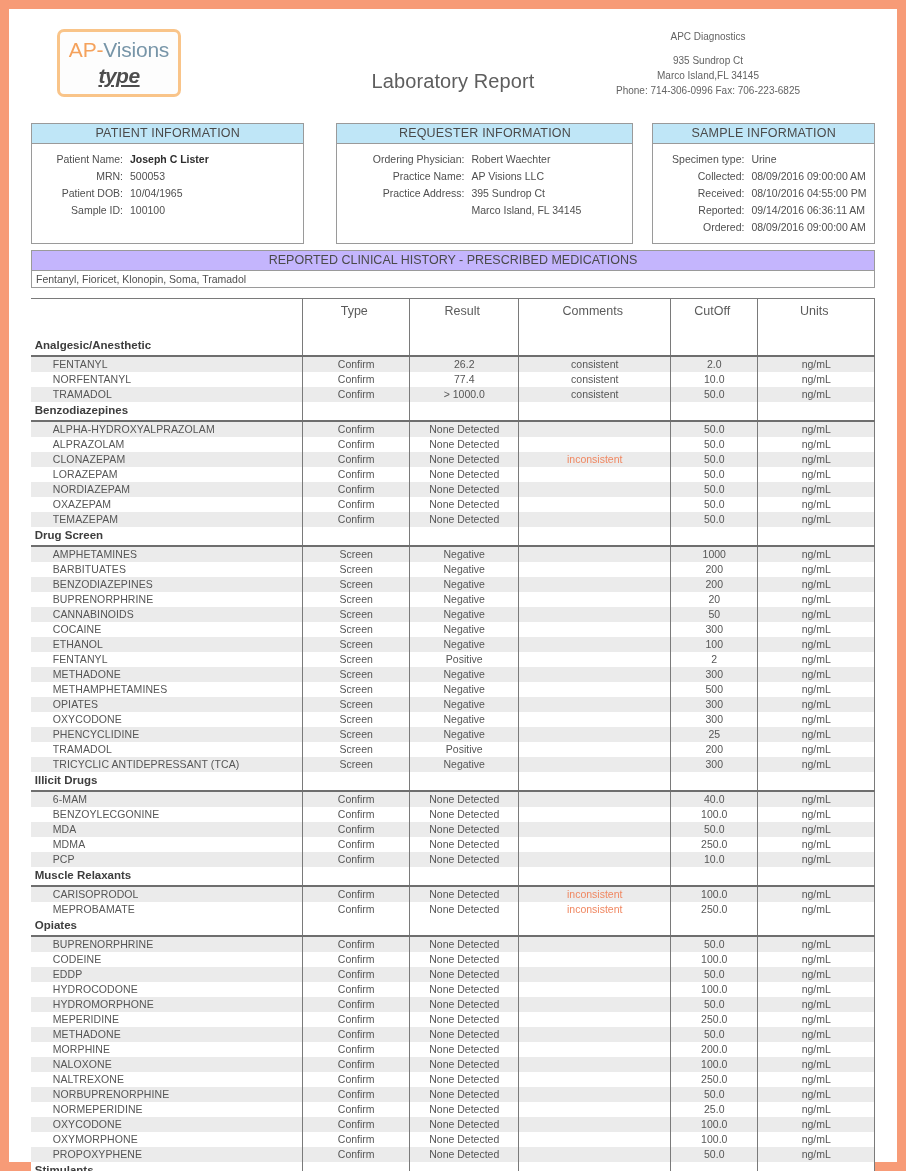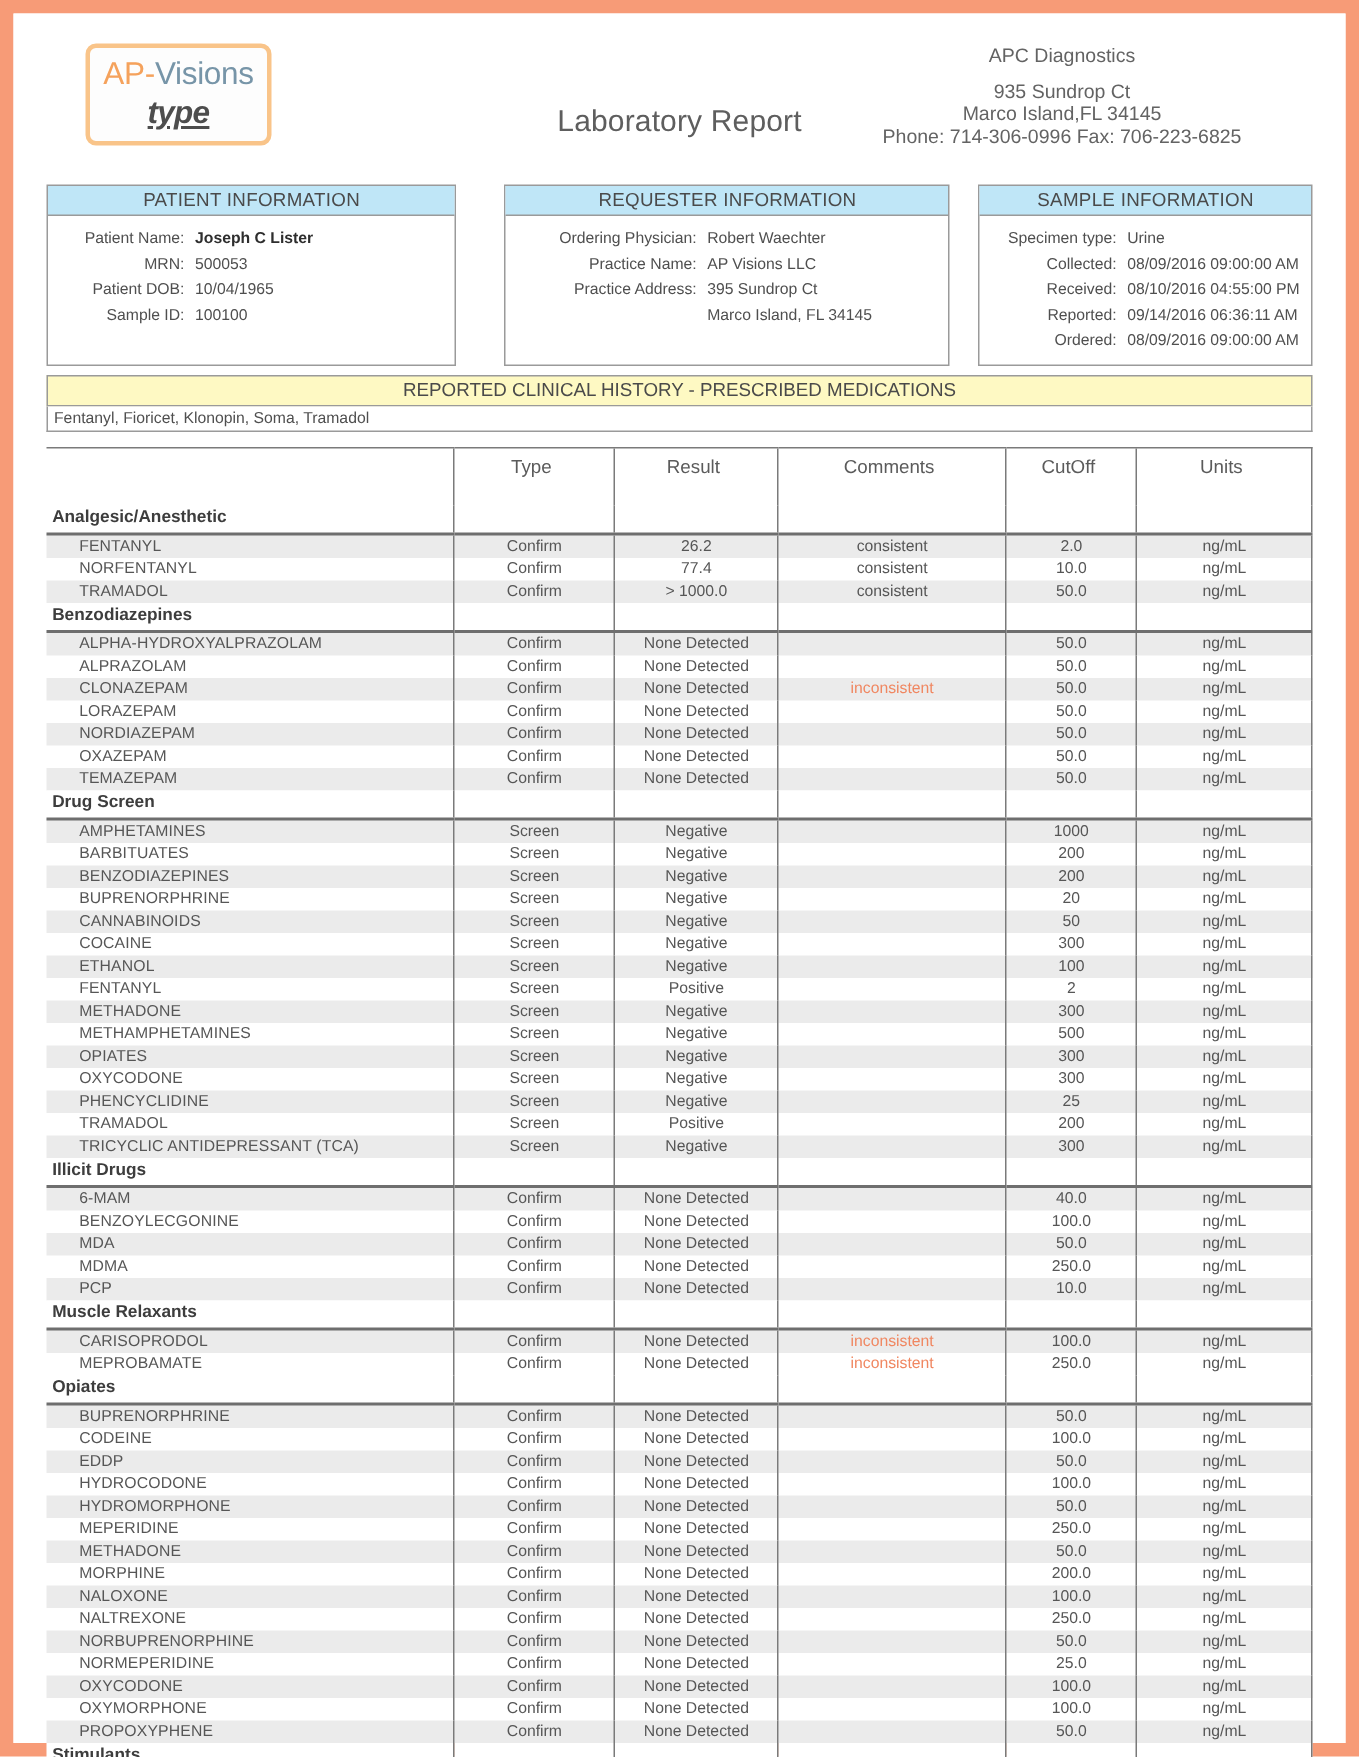--- a/index.html
+++ b/index.html
@@ -68,21 +68,21 @@
     text-align: center;
     font-size: 20px;
     color: #5e5e5e;
     letter-spacing: 0.1px;
   }
   .lab-info {
     position: absolute;
     right: 30px; top: 14px;
     width: 282px;
     text-align: center;
-    font-size: 13px;
+    font-size: 10px;
     color: #636363;
     line-height: 15px;
   }
   .lab-info .lab-name { margin-bottom: 9px; }
 
   
   .info-panels {
     display: flex;
     width: 844px;
     margin: 0 auto;
@@ -125,21 +125,21 @@
   .panel-p .k { width: 92px; }
   .panel-r .k { width: 128px; }
   .panel-s .k { width: 92px; }
 
   
   .hist-wrap {
     width: 844px;
     margin: 6px auto 0 auto;
   }
   .hist-head {
-    background: #fef9c3;
+    background: #c4b5fd;
     border: 1px solid #9a9a9a;
     text-align: center;
     font-size: 12.5px;
     color: #4a4a4a;
     padding: 2px 0 3px 0;
   }
   .hist-body {
     border: 1px solid #9a9a9a;
     border-top: none;
     font-size: 10.5px;

